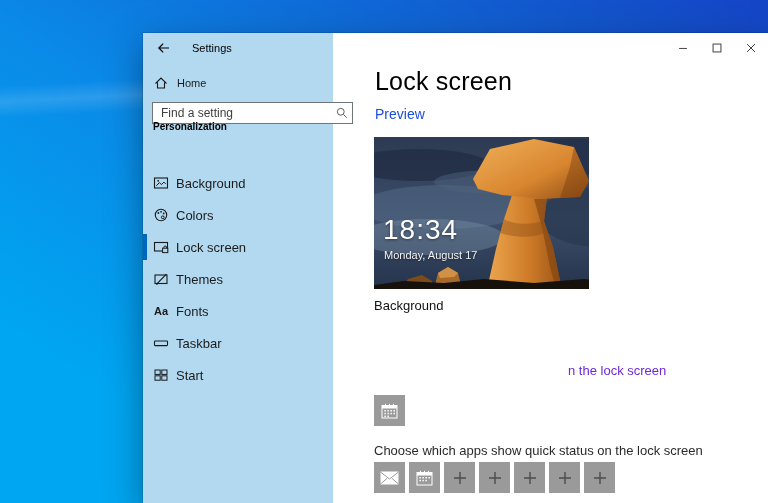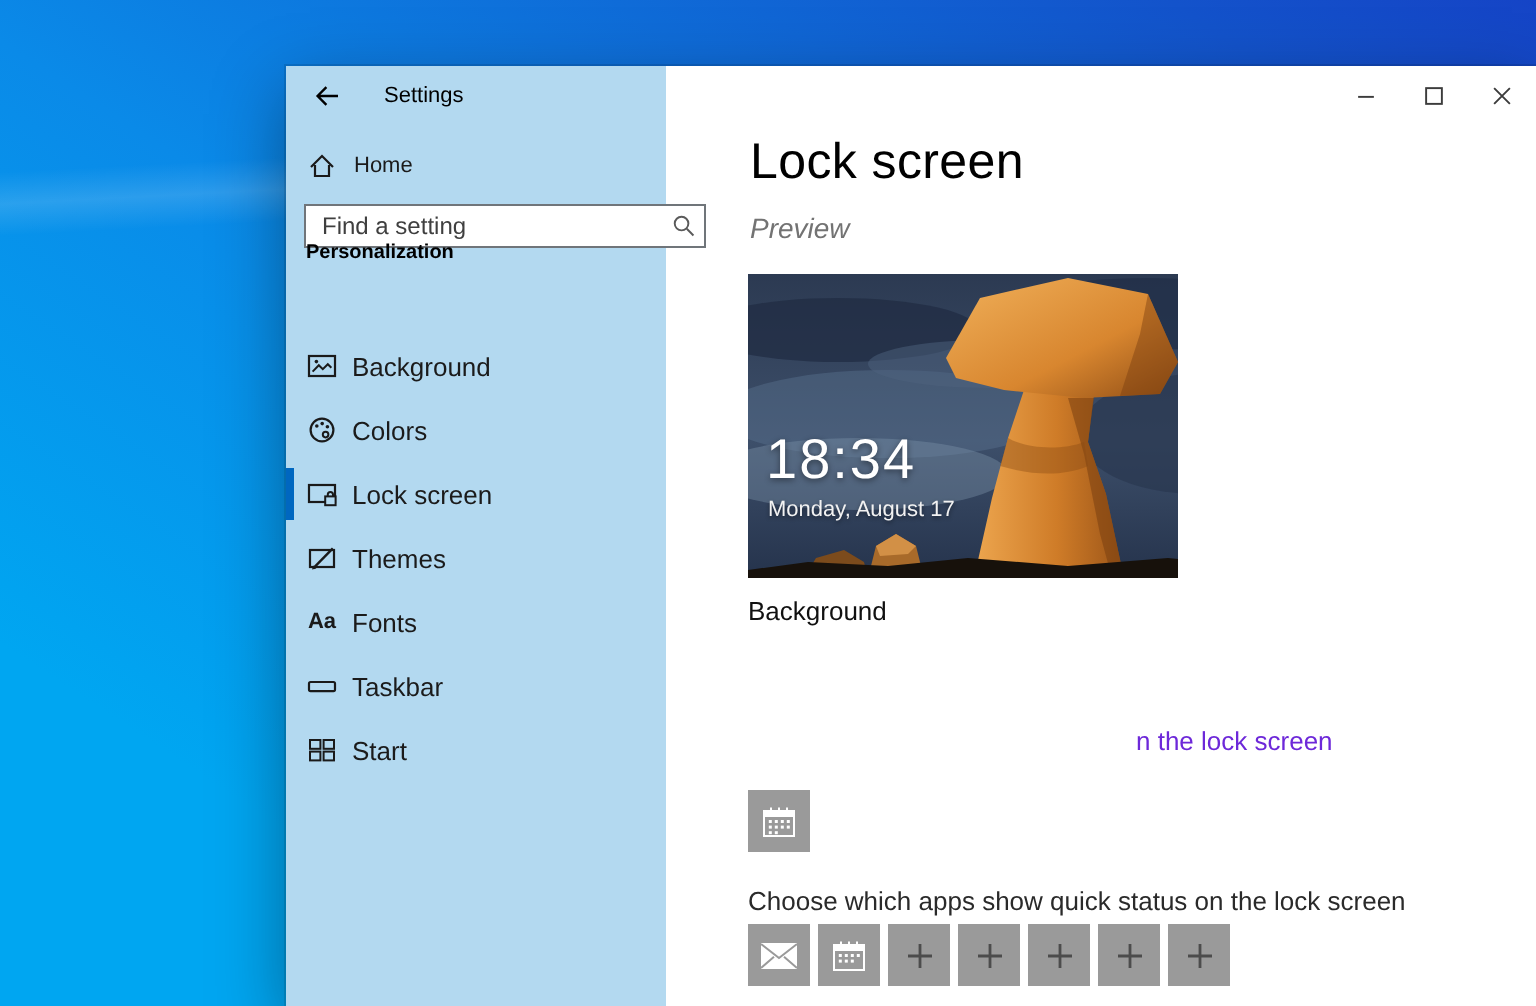--- a/index.html
+++ b/index.html
@@ -40,21 +40,21 @@
   .nav-item .nlabel { margin-left:7px; }
   .nav-item.selected::before { content:""; position:absolute; left:0; top:3px; width:4px; height:26px; background:#0067c0; }
 
   
   .controls { position:absolute; right:0; top:0; height:30px; display:flex; }
   .ctrl { width:34px; height:30px; display:flex; align-items:center; justify-content:center; }
 
   
   .main { position:absolute; left:215px; top:0; width:410px; height:470px; background:#fff; }
   .page-title { position:absolute; left:17px; top:34px; font-size:25px; font-weight:300; color:#000; letter-spacing:.2px; }
-  .preview-label { position:absolute; left:17px; top:73px; font-size:14px; color:#737373;font-style:italic; }
+  .preview-label { position:absolute; left:17px; top:73px; font-size:14px; color:#1d4ed8; }
   .preview { position:absolute; left:16px; top:104px; width:215px; height:152px; overflow:hidden; }
   .preview svg.scene { position:absolute; left:0; top:0; }
   .pv-time { position:absolute; left:9px; top:77px; font-size:28px; font-weight:300; color:#fff;
     text-shadow:0 1px 3px rgba(0,0,0,.45); letter-spacing:1px; }
   .pv-date { position:absolute; left:10px; top:112px; font-size:11px; color:#f2f2f2;
     text-shadow:0 1px 2px rgba(0,0,0,.45); }
 
   .bg-label { position:absolute; left:16px; top:265px; font-size:13px; color:#111; }
   .dropdown { position:absolute; left:16px; top:280px; width:189px; background:#fbfbfb;
     border:1px solid #b0b0b0; padding-top:3px; padding-bottom:1px;

